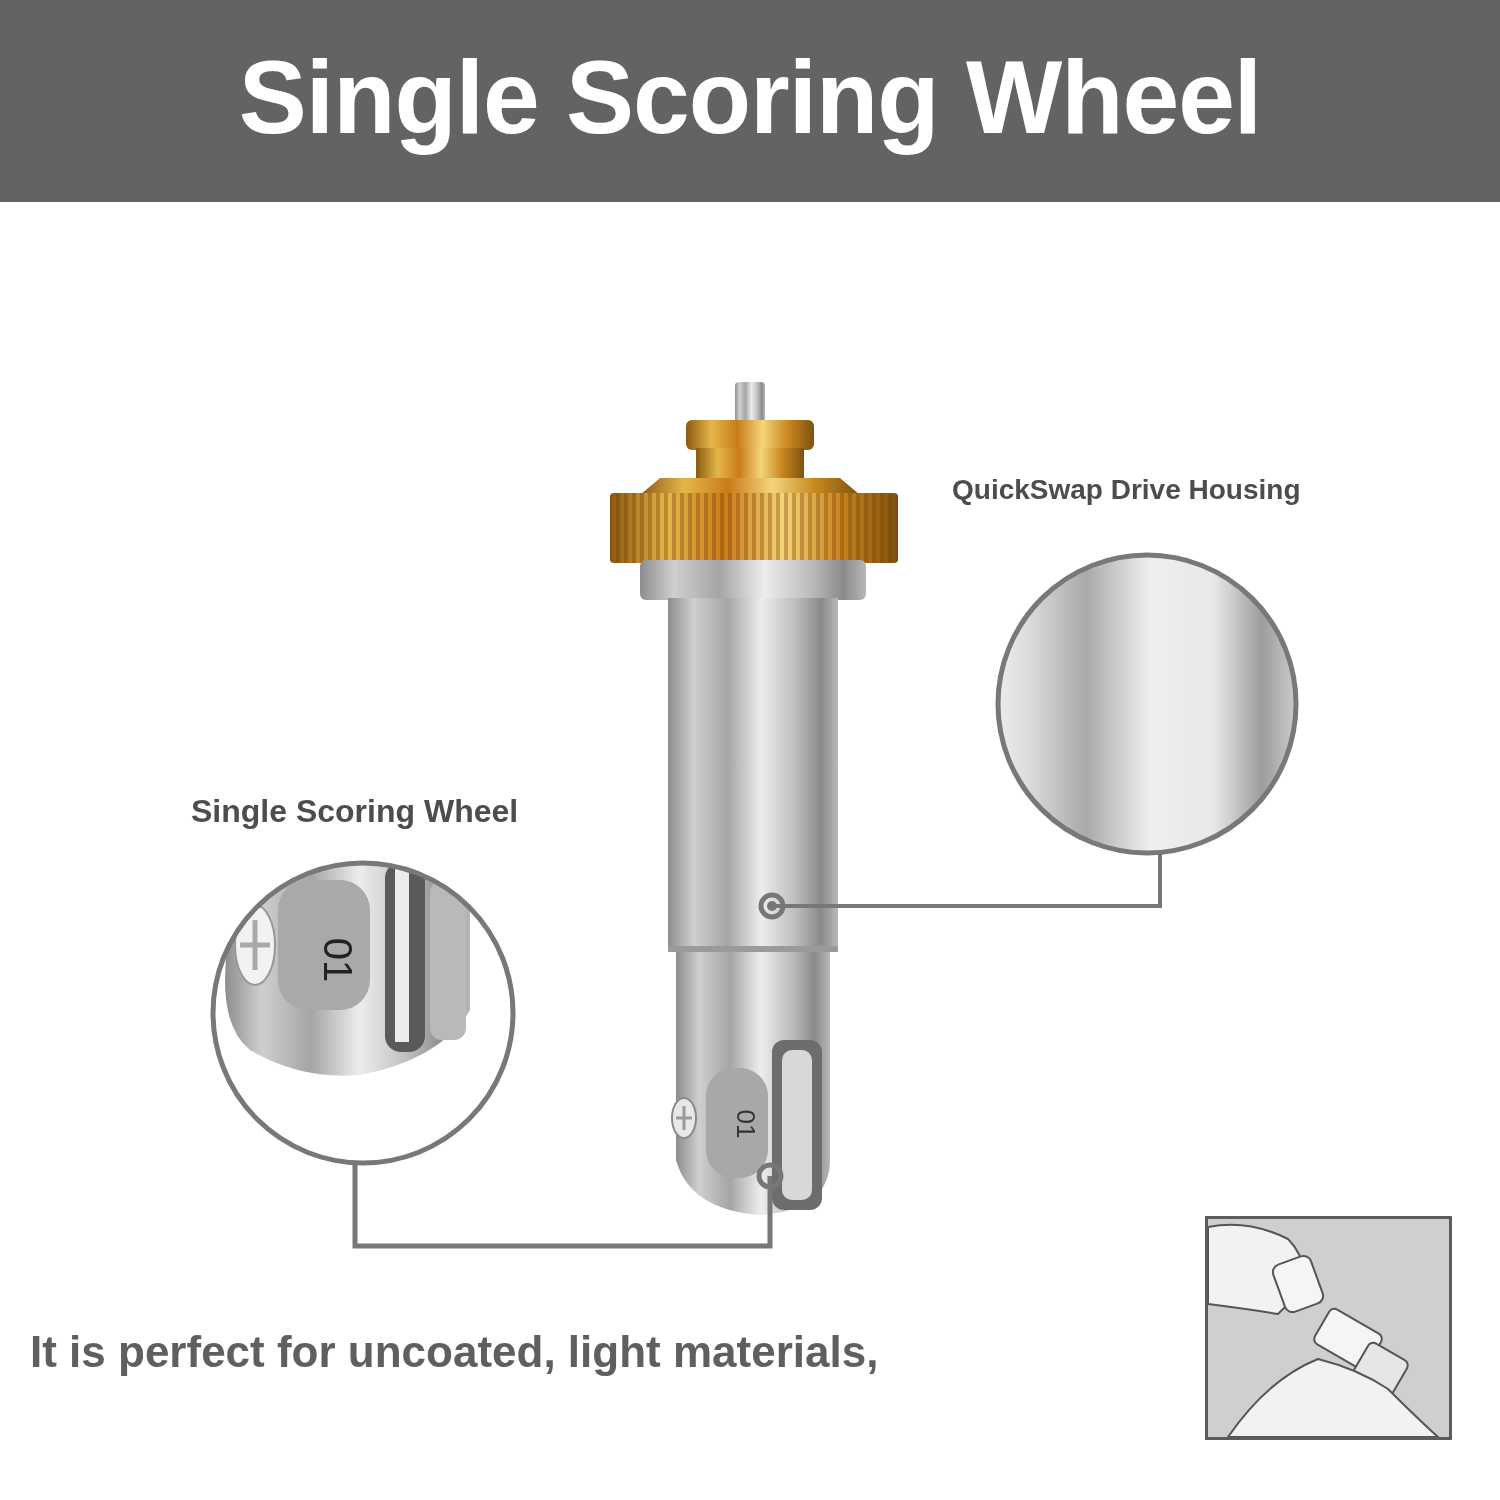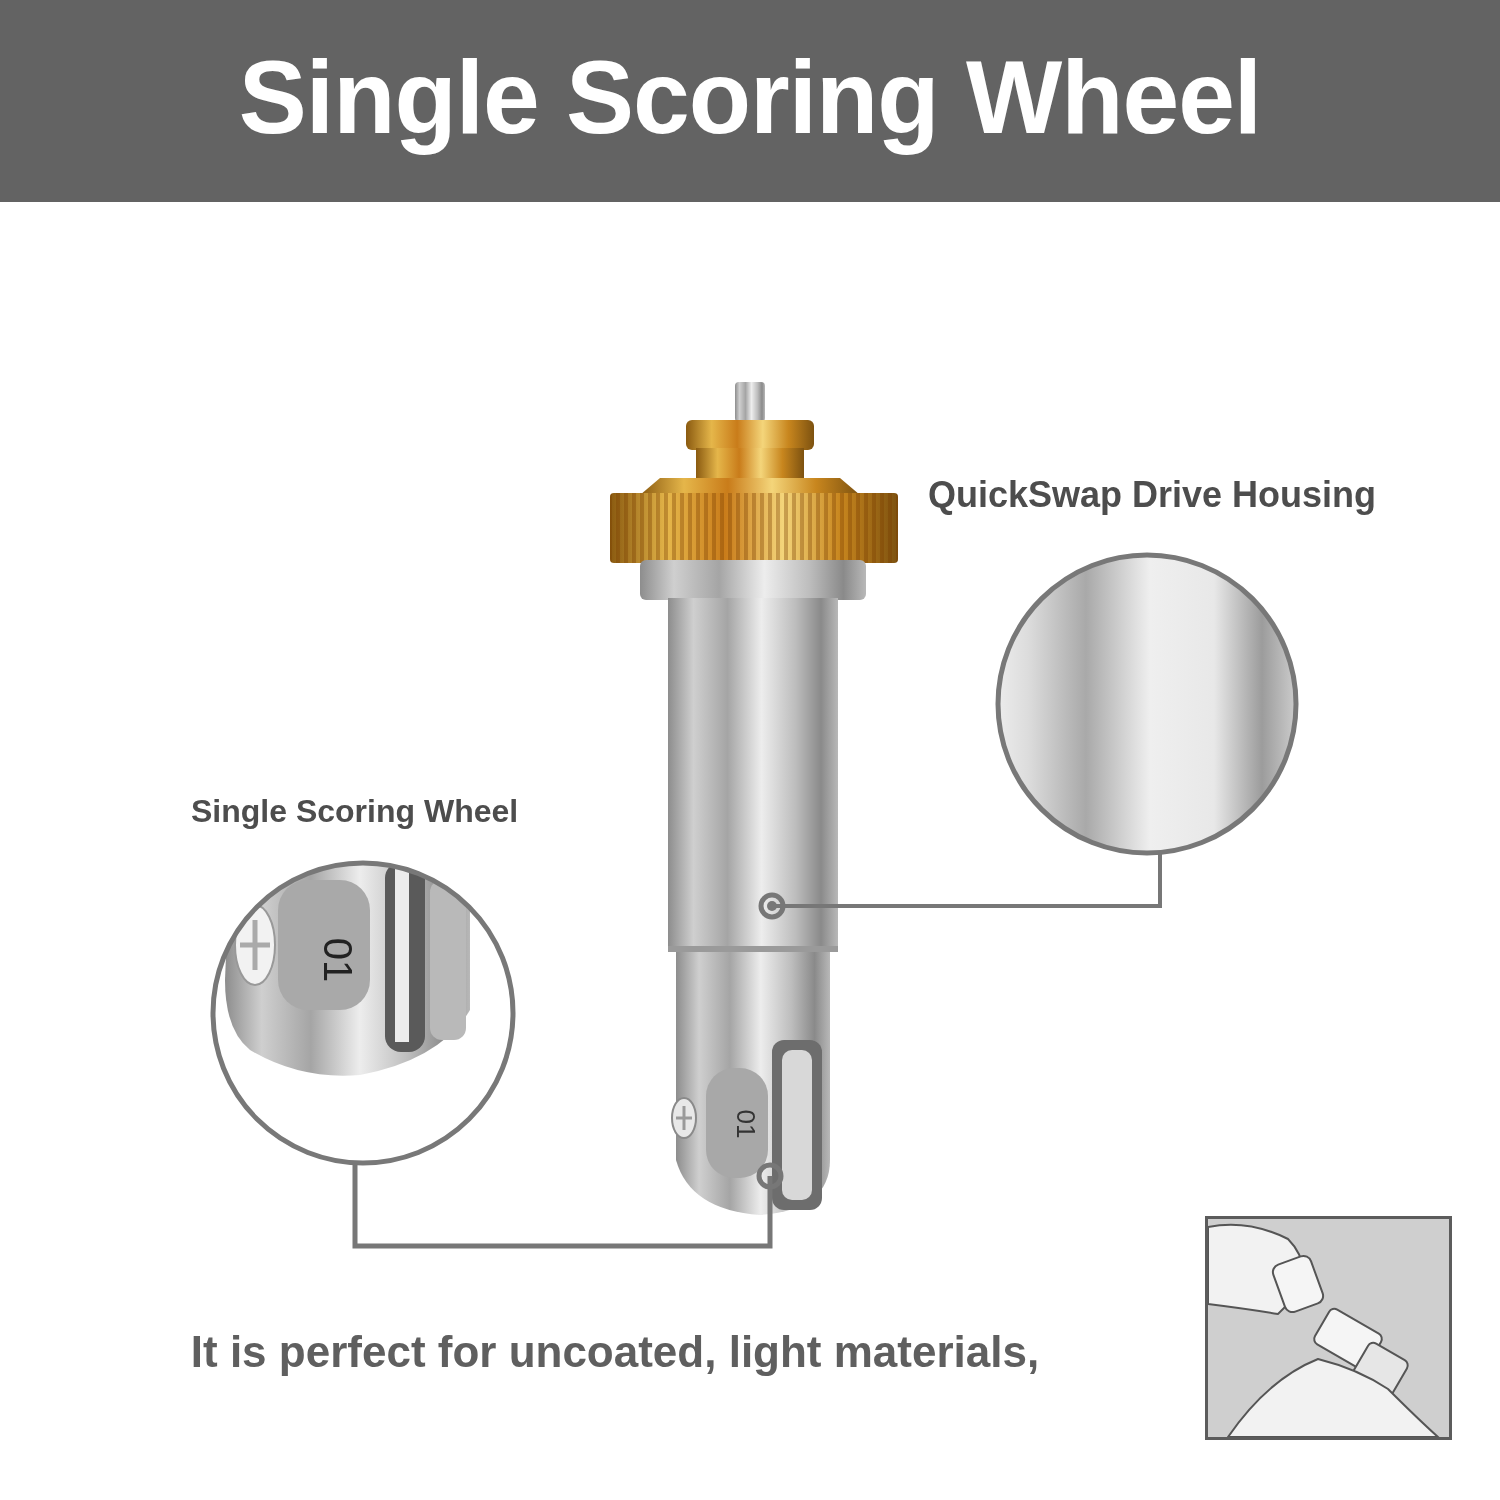--- a/index.html
+++ b/index.html
@@ -1,23 +1,23 @@
 <!DOCTYPE html>
 <html><head>
 <meta charset="utf-8">
 <style>
   html, body { margin:0; padding:0; background:#ffffff; }
   body { width:1500px; height:1500px; position:relative; overflow:hidden; font-family:"Liberation Sans", sans-serif; }
   .banner { position:absolute; left:0; top:0; width:1500px; height:202px; background:#636363; }
   .banner-title { position:absolute; left:0; top:32px; width:1500px; text-align:center; color:#ffffff;
     font-family:"Liberation Sans", sans-serif; font-weight:bold; font-size:104px; letter-spacing:-1px; line-height:130px; transform:scaleX(0.98); }
   .label { position:absolute; color:#4d4d4d; font-weight:bold; font-family:"Liberation Sans", sans-serif; white-space:nowrap; }
-  .label-housing { left:928px; top:474px; font-size:36px; }
+  .label-housing { left:952px; top:474px; font-size:28px; }
   .label-wheel { left:191px; top:793px; font-size:32px; }
-  .caption { position:absolute; left:30px; top:1322px; width:1170px; text-align:center; color:#5f5f5f;
+  .caption { position:absolute; left:30px; top:1322px; width:1170px; text-align:left; color:#5f5f5f;
     font-weight:bold; font-size:44px; line-height:60px; font-family:"Liberation Sans", sans-serif; }
   svg.art { position:absolute; left:0; top:0; }
   .inset { position:absolute; left:1205px; top:1216px; width:247px; height:224px; border:3px solid #5c5c5c; background:#cfcfcf; box-sizing:border-box; }
 </style>
 </head>
 <body>
 
 <div class="banner">
   <div class="banner-title">Single Scoring Wheel</div>
 </div>

